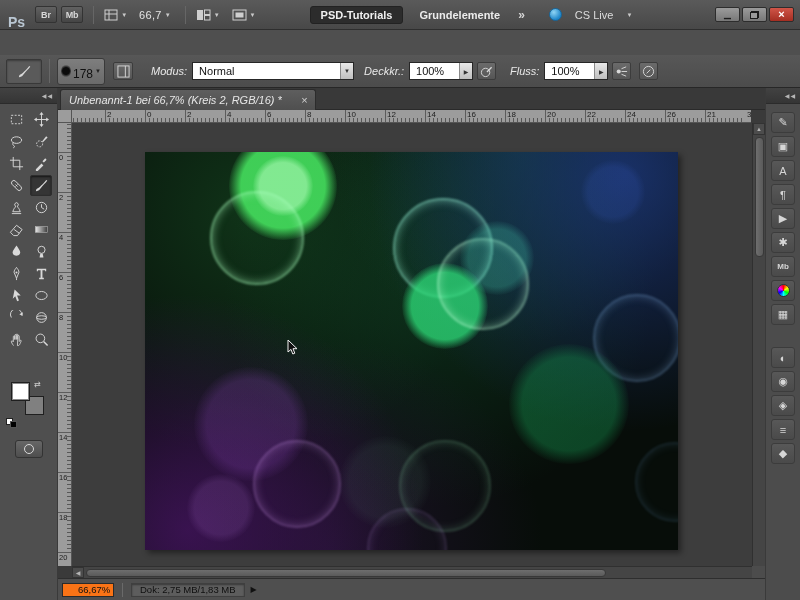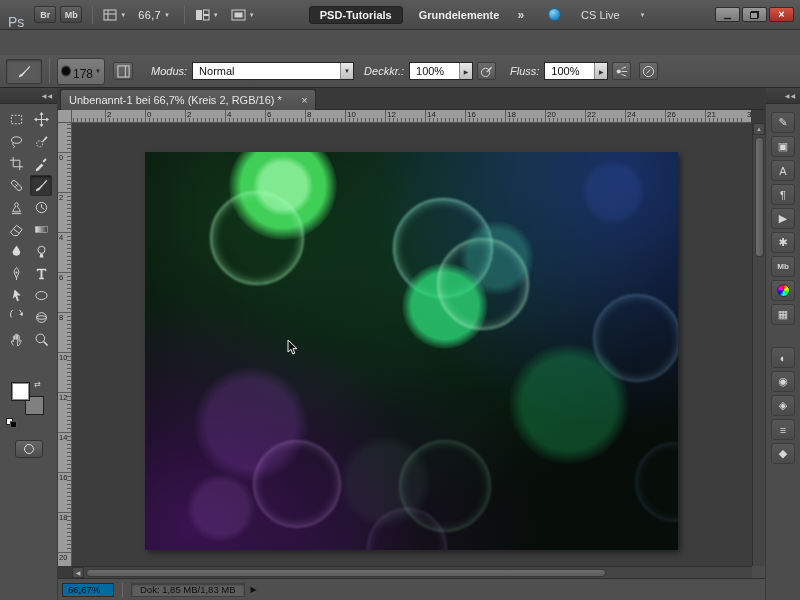--- a/index.html
+++ b/index.html
@@ -4,34 +4,34 @@
 <style>
   * { margin:0; padding:0; box-sizing:border-box; }
   html,body { width:800px; height:600px; overflow:hidden; background:#303030;
     font-family:"Liberation Sans", sans-serif; -webkit-font-smoothing:antialiased; }
   #app { position:relative; width:800px; height:600px; background:#4f4f4f; overflow:hidden; }
 
   
   .titlebar { position:absolute; left:0; top:0; width:800px; height:30px;
     background:linear-gradient(#5a5a5a,#484848); border-bottom:1px solid #2e2e2e;
     display:flex; align-items:center; color:#ddd; font-size:11px; }
-  .ps-logo { font-weight:normal; font-size:14px; color:#b9c6d2; padding:0 10px 0 8px;margin-top:15px; }
+  .ps-logo { font-weight:bold; font-size:14px; color:#b9c6d2; padding:0 10px 0 8px;margin-top:15px; }
   .mini-btn { height:17px; min-width:22px; padding:0 3px; margin-right:4px; border:1px solid #333;
     border-radius:2px; background:linear-gradient(#616161,#454545); color:#d8d8d8;
     font-size:9px; font-weight:bold; display:flex; align-items:center; justify-content:center; }
   .tb-sep { width:1px; height:18px; background:#3a3a3a; border-right:1px solid #666; margin:0 6px; }
   .icon-dd { display:flex; align-items:center; gap:3px; padding:2px 4px; border-radius:2px; margin-right:4px; }
   .icon-dd svg { display:block; }
   .dd-arrow { font-size:6px; color:#c9c9c9; }
   .zoom-val { font-size:11px; color:#e3e3e3; letter-spacing:.3px; }
   .workspace-pill { background:#2c2c2c; border:1px solid #222; border-radius:3px; color:#f0f0f0;
     font-weight:bold; font-size:11px; padding:2px 10px; margin:0 8px 0 46px; }
   .workspace-label { font-weight:bold; color:#ececec; font-size:11px; padding:0 8px; }
   .overflow-chevrons { color:#d5d5d5; font-size:12px; font-weight:bold; padding:0 10px; }
-  .cslive { display:flex; align-items:center; gap:20px; margin-left:14px; }
+  .cslive { display:flex; align-items:center; gap:13px; margin-left:14px; }
   .cslive-ball { width:13px; height:13px; border-radius:50%;
     background:radial-gradient(circle at 35% 30%, #8ed4f4, #1f86c9 70%); border:1px solid #16689e; }
   .winbtns { position:absolute; right:6px; top:7px; display:flex; gap:2px; }
   .winbtn { width:25px; height:15px; border:1px solid #2d2d2d; border-radius:2px;
     background:linear-gradient(#9b9b9b,#787878); display:flex; align-items:center; justify-content:center;
     color:#1c1c1c; font-size:9px; line-height:1; }
   .winbtn.close { background:linear-gradient(#d05548,#a42e22); color:#fff; font-weight:bold; font-size:11px; }
   .restore-glyph { width:9px; height:8px; position:relative; }
   .restore-glyph:before { content:""; position:absolute; right:0; top:0; width:6px; height:5px; border:1px solid #1c1c1c; }
   .restore-glyph:after  { content:""; position:absolute; left:0; bottom:0; width:6px; height:5px; border:1px solid #1c1c1c; background:#9b9b9b; }
@@ -93,21 +93,21 @@
   .pbtn.mb { font-size:8px; font-weight:bold; }
   .wheel { width:13px; height:13px; border-radius:50%;
     background:conic-gradient(#f00,#ff0,#0f0,#0ff,#00f,#f0f,#f00); border:1px solid #333; }
 
   
   .docwin { position:absolute; left:58px; top:88px; width:707px; height:512px; background:#3a3a3a; }
   .tabbar { position:absolute; left:0; top:0; width:707px; height:22px; background:#393939; border-bottom:1px solid #2a2a2a; }
   .doc-tab { position:absolute; left:2px; top:1px; height:21px; width:256px; background:linear-gradient(#5e5e5e,#4f4f4f);
     border:1px solid #2c2c2c; border-bottom:none; border-radius:3px 3px 0 0; display:flex; align-items:center;
     color:#e6e6e6; font-size:11px; padding:0 4px 0 8px; }
-  .doc-tab .title { flex:1; white-space:nowrap; overflow:hidden; }
+  .doc-tab .title { flex:1; white-space:nowrap; overflow:hidden;font-style:italic; }
   .tab-close { width:13px; height:13px; margin-left:4px; display:flex; align-items:center; justify-content:center;
     color:#cfcfcf; font-size:11px; line-height:1; border-radius:2px; }
 
   .corner-box { position:absolute; left:0; top:22px; width:14px; height:13px; background:#9c9c9c; border-right:1px solid #555; border-bottom:1px solid #555; }
   .hruler { position:absolute; left:14px; top:22px; width:679px; height:13px; background:#9c9c9c; border-bottom:1px solid #555; overflow:hidden;
     background-image:
       repeating-linear-gradient(to right, #5c5c5c 0 1px, rgba(0,0,0,0) 1px 40px),
       repeating-linear-gradient(to right, rgba(70,70,70,.8) 0 1px, rgba(0,0,0,0) 1px 4px);
     background-size:100% 100%, 100% 4px; background-position:-7px 0, -7px bottom; background-repeat:no-repeat, no-repeat; }
   .hlabel { position:absolute; top:0px; font-size:8px; color:#1d1d1d; }
@@ -137,22 +137,22 @@
     display:flex; flex-direction:column; align-items:center; color:#b5b5b5; font-size:6px; }
   .vscroll .thumb { width:9px; height:120px; margin-top:2px; background:linear-gradient(90deg,#6e6e6e,#5a5a5a); border:1px solid #383838; border-radius:4px; }
   .sarrow { height:12px; display:flex; align-items:center; justify-content:center; width:100%; background:#4c4c4c; border:1px solid #333; }
   .hscroll { position:absolute; left:14px; top:478px; width:680px; height:12px; background:#454545; border-top:1px solid #303030;
     display:flex; align-items:center; color:#b5b5b5; font-size:6px; }
   .hscroll .thumb { height:8px; width:520px; margin-left:2px; background:linear-gradient(#6e6e6e,#5a5a5a); border:1px solid #383838; border-radius:4px; }
   .scorner { position:absolute; left:694px; top:478px; width:13px; height:12px; background:#4c4c4c; }
 
   .statusbar { position:absolute; left:0; top:490px; width:707px; height:22px; background:#4f4f4f; border-top:1px solid #2e2e2e;
     display:flex; align-items:center; font-size:10px; color:#151515; }
-  .zoom-field { width:52px; height:14px; background:#0369a1; border:1px solid #2a2a2a; margin-left:4px;
-    font-size:9.5px; color:#111; display:flex; align-items:center; padding-left:5px; }
+  .zoom-field { width:52px; height:14px; background:#f97316; border:1px solid #2a2a2a; margin-left:4px;
+    font-size:9.5px; color:#111; display:flex; align-items:center; padding-left:15px; }
   .status-sep { width:1px; height:14px; background:#3b3b3b; border-right:1px solid #6a6a6a; margin:0 8px; }
   .doc-field { height:14px; background:#5d5d5d; box-shadow:inset 0 1px 2px rgba(0,0,0,.4); border:1px solid #3f3f3f;
     display:flex; align-items:center; padding:0 8px; color:#0f0f0f; font-size:9.5px; }
   .flyout-btn { width:14px; height:14px; margin-left:2px; display:flex; align-items:center; justify-content:center;
     color:#111; font-size:8px; }
 </style>
 </head>
 <body>
 
 <div id="app">
@@ -509,18 +509,18 @@
     </div>
     <div class="hscroll">
       <span class="sarrow" style="width:12px;height:100%">◀</span>
       <span class="thumb"></span>
     </div>
     <div class="scorner"></div>
 
     <div class="statusbar">
       <span class="zoom-field">66,67%</span>
       <span class="status-sep"></span>
-      <span class="doc-field">Dok: 1,85 MB/1,83 MB</span>
+      <span class="doc-field">Dok: 2,75 MB/1,83 MB</span>
       <span class="flyout-btn">▶</span>
     </div>
   </div>
 
 </div>
 
 </body></html>

